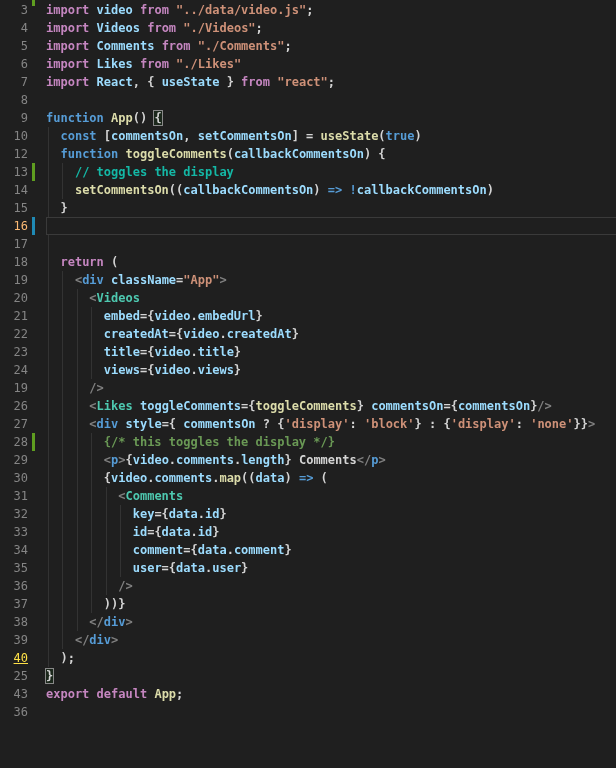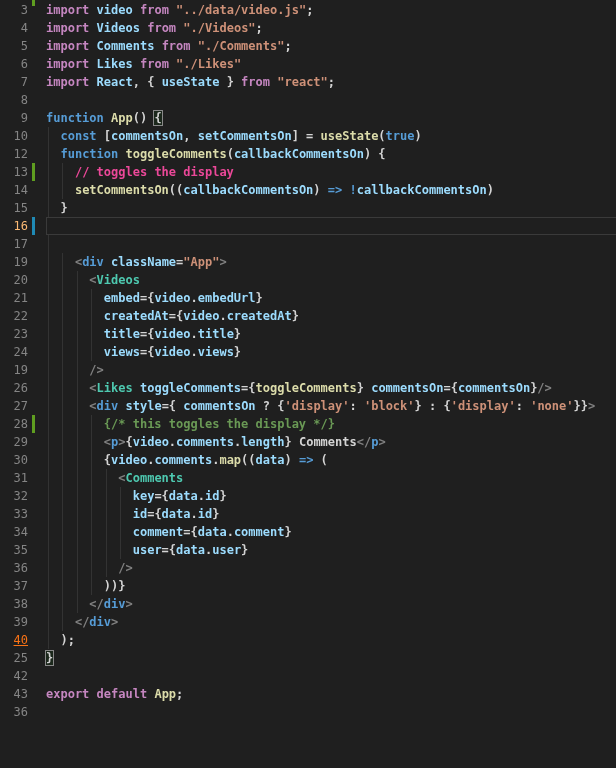--- a/index.html
+++ b/index.html
@@ -39,25 +39,26 @@
     <div class="gitbar added partial" style="position: absolute; top: 0px; left: 32px;"></div>
     <div class="line"><div class="lnum" style="color: rgb(133, 133, 133);">3</div><div class="content"><span class="tok" style="color: rgb(197, 134, 192);">import</span><span class="tok" style="color: rgb(212, 212, 212);"> </span><span class="tok" style="color: rgb(156, 220, 254);">video</span><span class="tok" style="color: rgb(212, 212, 212);"> </span><span class="tok" style="color: rgb(197, 134, 192);">from</span><span class="tok" style="color: rgb(212, 212, 212);"> </span><span class="tok" style="color: rgb(206, 145, 120);">"../data/video.js"</span><span class="tok" style="color: rgb(212, 212, 212);">;</span></div></div>
     <div class="line"><div class="lnum" style="color: rgb(133, 133, 133);">4</div><div class="content"><span class="tok" style="color: rgb(197, 134, 192);">import</span><span class="tok" style="color: rgb(212, 212, 212);"> </span><span class="tok" style="color: rgb(156, 220, 254);">Videos</span><span class="tok" style="color: rgb(212, 212, 212);"> </span><span class="tok" style="color: rgb(197, 134, 192);">from</span><span class="tok" style="color: rgb(212, 212, 212);"> </span><span class="tok" style="color: rgb(206, 145, 120);">"./Videos"</span><span class="tok" style="color: rgb(212, 212, 212);">;</span></div></div>
     <div class="line"><div class="lnum" style="color: rgb(133, 133, 133);">5</div><div class="content"><span class="tok" style="color: rgb(197, 134, 192);">import</span><span class="tok" style="color: rgb(212, 212, 212);"> </span><span class="tok" style="color: rgb(156, 220, 254);">Comments</span><span class="tok" style="color: rgb(212, 212, 212);"> </span><span class="tok" style="color: rgb(197, 134, 192);">from</span><span class="tok" style="color: rgb(212, 212, 212);"> </span><span class="tok" style="color: rgb(206, 145, 120);">"./Comments"</span><span class="tok" style="color: rgb(212, 212, 212);">;</span></div></div>
     <div class="line"><div class="lnum" style="color: rgb(133, 133, 133);">6</div><div class="content"><span class="tok" style="color: rgb(197, 134, 192);">import</span><span class="tok" style="color: rgb(212, 212, 212);"> </span><span class="tok" style="color: rgb(156, 220, 254);">Likes</span><span class="tok" style="color: rgb(212, 212, 212);"> </span><span class="tok" style="color: rgb(197, 134, 192);">from</span><span class="tok" style="color: rgb(212, 212, 212);"> </span><span class="tok" style="color: rgb(206, 145, 120);">"./Likes"</span></div></div>
     <div class="line"><div class="lnum" style="color: rgb(133, 133, 133);">7</div><div class="content"><span class="tok" style="color: rgb(197, 134, 192);">import</span><span class="tok" style="color: rgb(212, 212, 212);"> </span><span class="tok" style="color: rgb(156, 220, 254);">React</span><span class="tok" style="color: rgb(212, 212, 212);">, { </span><span class="tok" style="color: rgb(156, 220, 254);">useState</span><span class="tok" style="color: rgb(212, 212, 212);"> } </span><span class="tok" style="color: rgb(197, 134, 192);">from</span><span class="tok" style="color: rgb(212, 212, 212);"> </span><span class="tok" style="color: rgb(206, 145, 120);">"react"</span><span class="tok" style="color: rgb(212, 212, 212);">;</span></div></div>
     <div class="line"><div class="lnum" style="color: rgb(133, 133, 133);">8</div><div class="content"></div></div>
     <div class="line"><div class="lnum" style="color: rgb(133, 133, 133);">9</div><div class="content"><span class="tok" style="color: rgb(86, 156, 214);">function</span><span class="tok" style="color: rgb(212, 212, 212);"> </span><span class="tok" style="color: rgb(220, 220, 170);">App</span><span class="tok" style="color: rgb(212, 212, 212);">() </span><span class="tok boxed" style="color: rgb(212, 212, 212);">{</span></div></div>
     <div class="line"><div class="lnum" style="color: rgb(133, 133, 133);">10</div><div class="guide" style="left: 48px;"></div><div class="content"><span class="tok">  </span><span class="tok" style="color: rgb(86, 156, 214);">const</span><span class="tok" style="color: rgb(212, 212, 212);"> [</span><span class="tok" style="color: rgb(156, 220, 254);">commentsOn</span><span class="tok" style="color: rgb(212, 212, 212);">, </span><span class="tok" style="color: rgb(156, 220, 254);">setCommentsOn</span><span class="tok" style="color: rgb(212, 212, 212);">] = </span><span class="tok" style="color: rgb(220, 220, 170);">useState</span><span class="tok" style="color: rgb(212, 212, 212);">(</span><span class="tok" style="color: rgb(86, 156, 214);">true</span><span class="tok" style="color: rgb(212, 212, 212);">)</span></div></div>
     <div class="line"><div class="lnum" style="color: rgb(133, 133, 133);">12</div><div class="guide" style="left: 48px;"></div><div class="content"><span class="tok">  </span><span class="tok" style="color: rgb(86, 156, 214);">function</span><span class="tok" style="color: rgb(212, 212, 212);"> </span><span class="tok" style="color: rgb(220, 220, 170);">toggleComments</span><span class="tok" style="color: rgb(212, 212, 212);">(</span><span class="tok" style="color: rgb(156, 220, 254);">callbackCommentsOn</span><span class="tok" style="color: rgb(212, 212, 212);">) {</span></div></div>
-    <div class="line"><div class="lnum" style="color: rgb(133, 133, 133);">13</div><div class="gitbar added" style="background: rgb(95, 158, 32);"></div><div class="guide" style="left: 48px;"></div><div class="guide" style="left: 62.44px;"></div><div class="content"><span class="tok">    </span><span class="tok" style="color: #ec4899;">// toggles the display</span></div></div>
+    <div class="line"><div class="lnum" style="color: rgb(133, 133, 133);">13</div><div class="gitbar added" style="background: rgb(95, 158, 32);"></div><div class="guide" style="left: 48px;"></div><div class="guide" style="left: 62.44px;"></div><div class="content"><span class="tok">    </span><span class="tok" style="color: #14b8a6;">// toggles the display</span></div></div>
     <div class="line"><div class="lnum" style="color: rgb(133, 133, 133);">14</div><div class="guide" style="left: 48px;"></div><div class="guide" style="left: 62.44px;"></div><div class="content"><span class="tok">    </span><span class="tok" style="color: rgb(220, 220, 170);">setCommentsOn</span><span class="tok" style="color: rgb(212, 212, 212);">((</span><span class="tok" style="color: rgb(156, 220, 254);">callbackCommentsOn</span><span class="tok" style="color: rgb(212, 212, 212);">) </span><span class="tok" style="color: rgb(86, 156, 214);">=&gt;</span><span class="tok" style="color: rgb(212, 212, 212);"> </span><span class="tok" style="color: rgb(86, 156, 214);">!</span><span class="tok" style="color: rgb(156, 220, 254);">callbackCommentsOn</span><span class="tok" style="color: rgb(212, 212, 212);">)</span></div></div>
     <div class="line"><div class="lnum" style="color: rgb(133, 133, 133);">15</div><div class="guide" style="left: 48px;"></div><div class="content"><span class="tok">  </span><span class="tok" style="color: rgb(212, 212, 212);">}</span></div></div>
     <div class="line current"><div class="curbox"></div><div class="lnum" style="color: #fdba74;">16</div><div class="gitbar modified" style="background: rgb(31, 138, 181);"></div><div class="content"></div></div>
     <div class="line"><div class="lnum" style="color: rgb(133, 133, 133);">17</div><div class="guide" style="left: 48px;"></div><div class="content"></div></div>
+    <div class="line"><div class="lnum" style="color: rgb(133, 133, 133);">18</div><div class="guide" style="left: 48px;"></div><div class="content"><span class="tok">  </span><span class="tok" style="color: rgb(197, 134, 192);">return</span><span class="tok" style="color: rgb(212, 212, 212);"> (</span></div></div>
     <div class="line"><div class="lnum" style="color: rgb(133, 133, 133);">19</div><div class="guide" style="left: 48px;"></div><div class="guide" style="left: 62.44px;"></div><div class="content"><span class="tok">    </span><span class="tok" style="color: rgb(128, 128, 128);">&lt;</span><span class="tok" style="color: rgb(86, 156, 214);">div</span><span class="tok" style="color: rgb(212, 212, 212);"> </span><span class="tok" style="color: rgb(156, 220, 254);">className</span><span class="tok" style="color: rgb(212, 212, 212);">=</span><span class="tok" style="color: rgb(206, 145, 120);">"App"</span><span class="tok" style="color: rgb(128, 128, 128);">&gt;</span></div></div>
     <div class="line"><div class="lnum" style="color: rgb(133, 133, 133);">20</div><div class="guide" style="left: 48px;"></div><div class="guide" style="left: 62.44px;"></div><div class="guide" style="left: 76.88px;"></div><div class="content"><span class="tok">      </span><span class="tok" style="color: rgb(128, 128, 128);">&lt;</span><span class="tok" style="color: rgb(78, 201, 176);">Videos</span></div></div>
     <div class="line"><div class="lnum" style="color: rgb(133, 133, 133);">21</div><div class="guide" style="left: 48px;"></div><div class="guide" style="left: 62.44px;"></div><div class="guide" style="left: 76.88px;"></div><div class="guide" style="left: 91.32px;"></div><div class="content"><span class="tok">        </span><span class="tok" style="color: rgb(156, 220, 254);">embed</span><span class="tok" style="color: rgb(212, 212, 212);">={</span><span class="tok" style="color: rgb(156, 220, 254);">video</span><span class="tok" style="color: rgb(212, 212, 212);">.</span><span class="tok" style="color: rgb(156, 220, 254);">embedUrl</span><span class="tok" style="color: rgb(212, 212, 212);">}</span></div></div>
     <div class="line"><div class="lnum" style="color: rgb(133, 133, 133);">22</div><div class="guide" style="left: 48px;"></div><div class="guide" style="left: 62.44px;"></div><div class="guide" style="left: 76.88px;"></div><div class="guide" style="left: 91.32px;"></div><div class="content"><span class="tok">        </span><span class="tok" style="color: rgb(156, 220, 254);">createdAt</span><span class="tok" style="color: rgb(212, 212, 212);">={</span><span class="tok" style="color: rgb(156, 220, 254);">video</span><span class="tok" style="color: rgb(212, 212, 212);">.</span><span class="tok" style="color: rgb(156, 220, 254);">createdAt</span><span class="tok" style="color: rgb(212, 212, 212);">}</span></div></div>
     <div class="line"><div class="lnum" style="color: rgb(133, 133, 133);">23</div><div class="guide" style="left: 48px;"></div><div class="guide" style="left: 62.44px;"></div><div class="guide" style="left: 76.88px;"></div><div class="guide" style="left: 91.32px;"></div><div class="content"><span class="tok">        </span><span class="tok" style="color: rgb(156, 220, 254);">title</span><span class="tok" style="color: rgb(212, 212, 212);">={</span><span class="tok" style="color: rgb(156, 220, 254);">video</span><span class="tok" style="color: rgb(212, 212, 212);">.</span><span class="tok" style="color: rgb(156, 220, 254);">title</span><span class="tok" style="color: rgb(212, 212, 212);">}</span></div></div>
     <div class="line"><div class="lnum" style="color: rgb(133, 133, 133);">24</div><div class="guide" style="left: 48px;"></div><div class="guide" style="left: 62.44px;"></div><div class="guide" style="left: 76.88px;"></div><div class="guide" style="left: 91.32px;"></div><div class="content"><span class="tok">        </span><span class="tok" style="color: rgb(156, 220, 254);">views</span><span class="tok" style="color: rgb(212, 212, 212);">={</span><span class="tok" style="color: rgb(156, 220, 254);">video</span><span class="tok" style="color: rgb(212, 212, 212);">.</span><span class="tok" style="color: rgb(156, 220, 254);">views</span><span class="tok" style="color: rgb(212, 212, 212);">}</span></div></div>
     <div class="line"><div class="lnum" style="color: rgb(133, 133, 133);">19</div><div class="guide" style="left: 48px;"></div><div class="guide" style="left: 62.44px;"></div><div class="guide" style="left: 76.88px;"></div><div class="content"><span class="tok">      </span><span class="tok" style="color: rgb(128, 128, 128);">/&gt;</span></div></div>
     <div class="line"><div class="lnum" style="color: rgb(133, 133, 133);">26</div><div class="guide" style="left: 48px;"></div><div class="guide" style="left: 62.44px;"></div><div class="guide" style="left: 76.88px;"></div><div class="content"><span class="tok">      </span><span class="tok" style="color: rgb(128, 128, 128);">&lt;</span><span class="tok" style="color: rgb(78, 201, 176);">Likes</span><span class="tok" style="color: rgb(212, 212, 212);"> </span><span class="tok" style="color: rgb(156, 220, 254);">toggleComments</span><span class="tok" style="color: rgb(212, 212, 212);">={</span><span class="tok" style="color: rgb(220, 220, 170);">toggleComments</span><span class="tok" style="color: rgb(212, 212, 212);">} </span><span class="tok" style="color: rgb(156, 220, 254);">commentsOn</span><span class="tok" style="color: rgb(212, 212, 212);">={</span><span class="tok" style="color: rgb(156, 220, 254);">commentsOn</span><span class="tok" style="color: rgb(212, 212, 212);">}</span><span class="tok" style="color: rgb(128, 128, 128);">/&gt;</span></div></div>
     <div class="line"><div class="lnum" style="color: rgb(133, 133, 133);">27</div><div class="guide" style="left: 48px;"></div><div class="guide" style="left: 62.44px;"></div><div class="guide" style="left: 76.88px;"></div><div class="content"><span class="tok">      </span><span class="tok" style="color: rgb(128, 128, 128);">&lt;</span><span class="tok" style="color: rgb(86, 156, 214);">div</span><span class="tok" style="color: rgb(212, 212, 212);"> </span><span class="tok" style="color: rgb(156, 220, 254);">style</span><span class="tok" style="color: rgb(212, 212, 212);">={ </span><span class="tok" style="color: rgb(156, 220, 254);">commentsOn</span><span class="tok" style="color: rgb(212, 212, 212);"> ? {</span><span class="tok" style="color: rgb(206, 145, 120);">'display'</span><span class="tok" style="color: rgb(212, 212, 212);">: </span><span class="tok" style="color: rgb(206, 145, 120);">'block'</span><span class="tok" style="color: rgb(212, 212, 212);">} : {</span><span class="tok" style="color: rgb(206, 145, 120);">'display'</span><span class="tok" style="color: rgb(212, 212, 212);">: </span><span class="tok" style="color: rgb(206, 145, 120);">'none'</span><span class="tok" style="color: rgb(212, 212, 212);">}}</span><span class="tok" style="color: rgb(128, 128, 128);">&gt;</span></div></div>
     <div class="line"><div class="lnum" style="color: rgb(133, 133, 133);">28</div><div class="gitbar added" style="background: rgb(95, 158, 32);"></div><div class="guide" style="left: 48px;"></div><div class="guide" style="left: 62.44px;"></div><div class="guide" style="left: 76.88px;"></div><div class="guide" style="left: 91.32px;"></div><div class="content"><span class="tok">        </span><span class="tok" style="color: rgb(106, 153, 85);">{/* this toggles the display */}</span></div></div>
@@ -65,18 +66,17 @@
     <div class="line"><div class="lnum" style="color: rgb(133, 133, 133);">30</div><div class="guide" style="left: 48px;"></div><div class="guide" style="left: 62.44px;"></div><div class="guide" style="left: 76.88px;"></div><div class="guide" style="left: 91.32px;"></div><div class="content"><span class="tok">        </span><span class="tok" style="color: rgb(212, 212, 212);">{</span><span class="tok" style="color: rgb(156, 220, 254);">video</span><span class="tok" style="color: rgb(212, 212, 212);">.</span><span class="tok" style="color: rgb(156, 220, 254);">comments</span><span class="tok" style="color: rgb(212, 212, 212);">.</span><span class="tok" style="color: rgb(220, 220, 170);">map</span><span class="tok" style="color: rgb(212, 212, 212);">((</span><span class="tok" style="color: rgb(156, 220, 254);">data</span><span class="tok" style="color: rgb(212, 212, 212);">) </span><span class="tok" style="color: rgb(86, 156, 214);">=&gt;</span><span class="tok" style="color: rgb(212, 212, 212);"> (</span></div></div>
     <div class="line"><div class="lnum" style="color: rgb(133, 133, 133);">31</div><div class="guide" style="left: 48px;"></div><div class="guide" style="left: 62.44px;"></div><div class="guide" style="left: 76.88px;"></div><div class="guide" style="left: 91.32px;"></div><div class="guide" style="left: 105.76px;"></div><div class="content"><span class="tok">          </span><span class="tok" style="color: rgb(128, 128, 128);">&lt;</span><span class="tok" style="color: rgb(78, 201, 176);">Comments</span></div></div>
     <div class="line"><div class="lnum" style="color: rgb(133, 133, 133);">32</div><div class="guide" style="left: 48px;"></div><div class="guide" style="left: 62.44px;"></div><div class="guide" style="left: 76.88px;"></div><div class="guide" style="left: 91.32px;"></div><div class="guide" style="left: 105.76px;"></div><div class="guide" style="left: 120.2px;"></div><div class="content"><span class="tok">            </span><span class="tok" style="color: rgb(156, 220, 254);">key</span><span class="tok" style="color: rgb(212, 212, 212);">={</span><span class="tok" style="color: rgb(156, 220, 254);">data</span><span class="tok" style="color: rgb(212, 212, 212);">.</span><span class="tok" style="color: rgb(156, 220, 254);">id</span><span class="tok" style="color: rgb(212, 212, 212);">}</span></div></div>
     <div class="line"><div class="lnum" style="color: rgb(133, 133, 133);">33</div><div class="guide" style="left: 48px;"></div><div class="guide" style="left: 62.44px;"></div><div class="guide" style="left: 76.88px;"></div><div class="guide" style="left: 91.32px;"></div><div class="guide" style="left: 105.76px;"></div><div class="guide" style="left: 120.2px;"></div><div class="content"><span class="tok">            </span><span class="tok" style="color: rgb(156, 220, 254);">id</span><span class="tok" style="color: rgb(212, 212, 212);">={</span><span class="tok" style="color: rgb(156, 220, 254);">data</span><span class="tok" style="color: rgb(212, 212, 212);">.</span><span class="tok" style="color: rgb(156, 220, 254);">id</span><span class="tok" style="color: rgb(212, 212, 212);">}</span></div></div>
     <div class="line"><div class="lnum" style="color: rgb(133, 133, 133);">34</div><div class="guide" style="left: 48px;"></div><div class="guide" style="left: 62.44px;"></div><div class="guide" style="left: 76.88px;"></div><div class="guide" style="left: 91.32px;"></div><div class="guide" style="left: 105.76px;"></div><div class="guide" style="left: 120.2px;"></div><div class="content"><span class="tok">            </span><span class="tok" style="color: rgb(156, 220, 254);">comment</span><span class="tok" style="color: rgb(212, 212, 212);">={</span><span class="tok" style="color: rgb(156, 220, 254);">data</span><span class="tok" style="color: rgb(212, 212, 212);">.</span><span class="tok" style="color: rgb(156, 220, 254);">comment</span><span class="tok" style="color: rgb(212, 212, 212);">}</span></div></div>
     <div class="line"><div class="lnum" style="color: rgb(133, 133, 133);">35</div><div class="guide" style="left: 48px;"></div><div class="guide" style="left: 62.44px;"></div><div class="guide" style="left: 76.88px;"></div><div class="guide" style="left: 91.32px;"></div><div class="guide" style="left: 105.76px;"></div><div class="guide" style="left: 120.2px;"></div><div class="content"><span class="tok">            </span><span class="tok" style="color: rgb(156, 220, 254);">user</span><span class="tok" style="color: rgb(212, 212, 212);">={</span><span class="tok" style="color: rgb(156, 220, 254);">data</span><span class="tok" style="color: rgb(212, 212, 212);">.</span><span class="tok" style="color: rgb(156, 220, 254);">user</span><span class="tok" style="color: rgb(212, 212, 212);">}</span></div></div>
     <div class="line"><div class="lnum" style="color: rgb(133, 133, 133);">36</div><div class="guide" style="left: 48px;"></div><div class="guide" style="left: 62.44px;"></div><div class="guide" style="left: 76.88px;"></div><div class="guide" style="left: 91.32px;"></div><div class="guide" style="left: 105.76px;"></div><div class="content"><span class="tok">          </span><span class="tok" style="color: rgb(128, 128, 128);">/&gt;</span></div></div>
     <div class="line"><div class="lnum" style="color: rgb(133, 133, 133);">37</div><div class="guide" style="left: 48px;"></div><div class="guide" style="left: 62.44px;"></div><div class="guide" style="left: 76.88px;"></div><div class="guide" style="left: 91.32px;"></div><div class="content"><span class="tok">        </span><span class="tok" style="color: rgb(212, 212, 212);">))}</span></div></div>
     <div class="line"><div class="lnum" style="color: rgb(133, 133, 133);">38</div><div class="guide" style="left: 48px;"></div><div class="guide" style="left: 62.44px;"></div><div class="guide" style="left: 76.88px;"></div><div class="content"><span class="tok">      </span><span class="tok" style="color: rgb(128, 128, 128);">&lt;/</span><span class="tok" style="color: rgb(86, 156, 214);">div</span><span class="tok" style="color: rgb(128, 128, 128);">&gt;</span></div></div>
     <div class="line"><div class="lnum" style="color: rgb(133, 133, 133);">39</div><div class="guide" style="left: 48px;"></div><div class="guide" style="left: 62.44px;"></div><div class="content"><span class="tok">    </span><span class="tok" style="color: rgb(128, 128, 128);">&lt;/</span><span class="tok" style="color: rgb(86, 156, 214);">div</span><span class="tok" style="color: rgb(128, 128, 128);">&gt;</span></div></div>
-    <div class="line"><div class="lnum" style="color: #f97316; text-decoration: underline;">40</div><div class="guide" style="left: 48px;"></div><div class="content"><span class="tok">  </span><span class="tok" style="color: rgb(212, 212, 212);">);</span></div></div>
+    <div class="line"><div class="lnum" style="color: #fde047; text-decoration: underline;">40</div><div class="guide" style="left: 48px;"></div><div class="content"><span class="tok">  </span><span class="tok" style="color: rgb(212, 212, 212);">);</span></div></div>
     <div class="line"><div class="lnum" style="color: rgb(133, 133, 133);">25</div><div class="content"><span class="tok boxed" style="color: rgb(212, 212, 212);">}</span></div></div>
-    <div class="line"><div class="lnum" style="color: rgb(133, 133, 133);">42</div><div class="content"></div></div>
     <div class="line"><div class="lnum" style="color: rgb(133, 133, 133);">43</div><div class="content"><span class="tok" style="color: rgb(197, 134, 192);">export</span><span class="tok" style="color: rgb(212, 212, 212);"> </span><span class="tok" style="color: rgb(197, 134, 192);">default</span><span class="tok" style="color: rgb(212, 212, 212);"> </span><span class="tok" style="color: rgb(220, 220, 170);">App</span><span class="tok" style="color: rgb(212, 212, 212);">;</span></div></div>
     <div class="line"><div class="lnum" style="color: rgb(133, 133, 133);">36</div><div class="content"></div></div>
   </div>
 
 </body></html>

